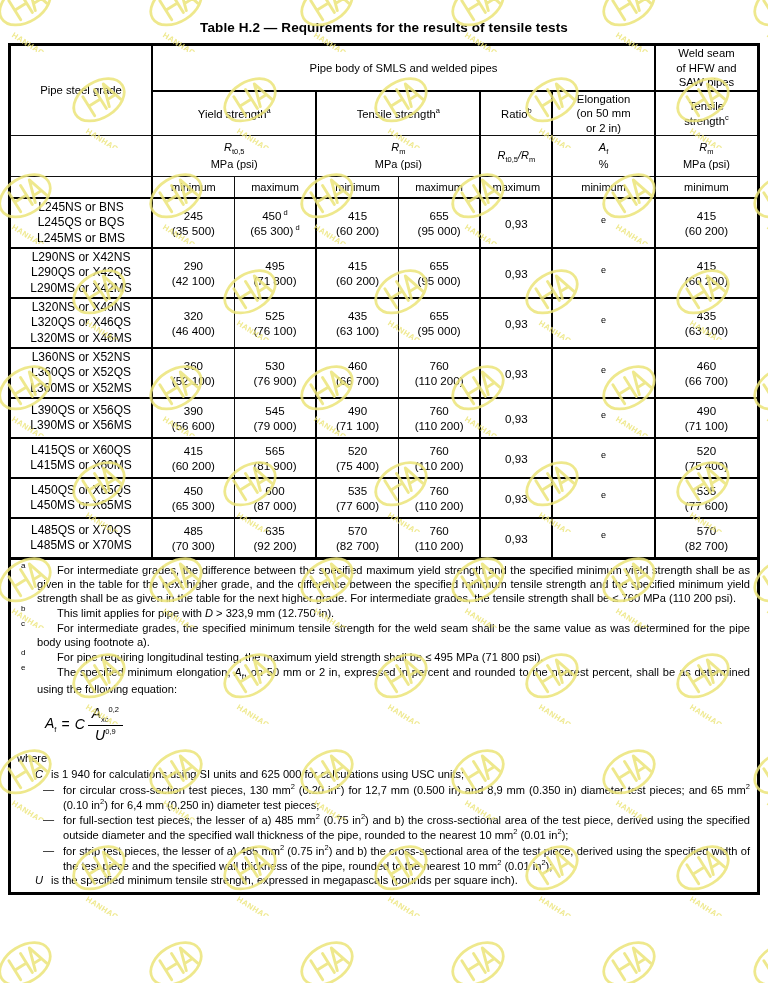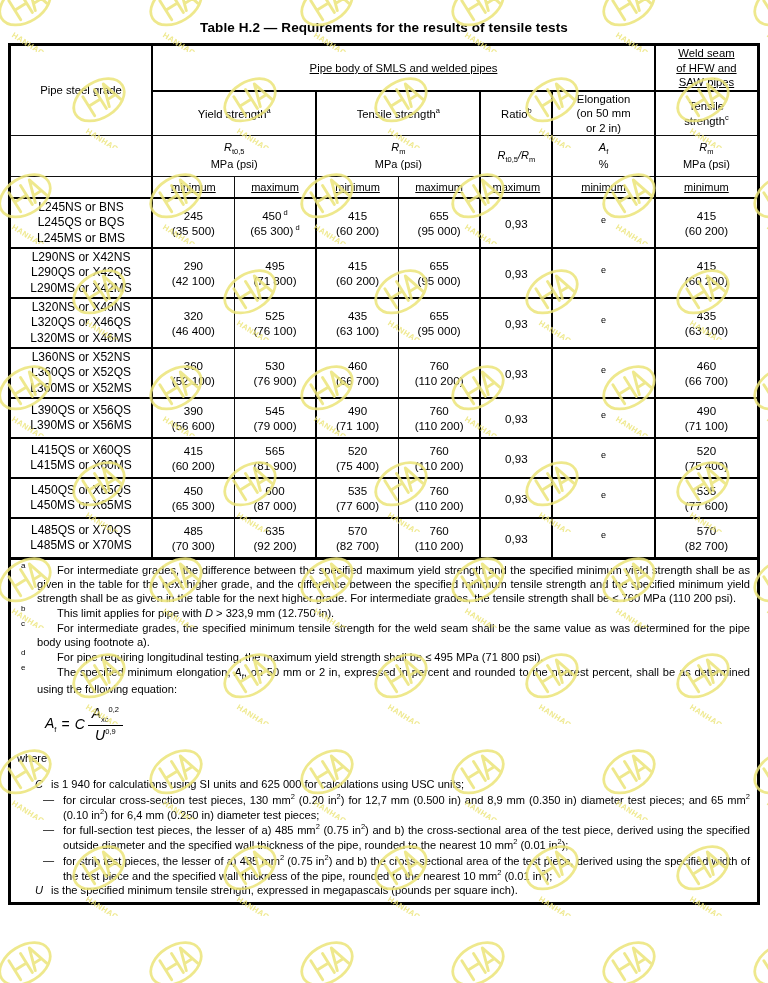--- a/index.html
+++ b/index.html
@@ -40,21 +40,21 @@
   table.tbl td,table.tbl th{
     border:1px solid #111;
     padding:0;
     vertical-align:middle;
     text-align:center;
     font-weight:normal;
   }
   .tbl .ob-t{border-top:3px solid #000;}
   .tbl .ob-l{border-left:3px solid #000;}
   .tbl .ob-r{border-right:3px solid #000;}
-  .hdr-b{border-bottom:2px solid #000 !important;text-decoration:underline;}
+  .hdr-b{border-bottom:2px solid #000 !important;}
   .hdr-r{border-right:2px solid #000 !important;}
   .rowsep{border-top:2px solid #000 !important;}
 
   .bold{font-weight:bold;}
   .sub{font-size:11px;line-height:1.3;}
   .mm{font-style:italic;}
   sup{font-size:7.5px;vertical-align:super;font-style:normal;font-weight:normal;}
   sub{font-size:7.5px;vertical-align:sub;font-style:normal;}
 
   .gradecell{
@@ -84,21 +84,21 @@
   .note{position:relative;padding-left:20px;margin-top:1px;}
   .note .mk{position:absolute;left:4px;top:-2px;font-size:8px;}
   .note .fi{text-indent:20px;display:block;}
 
   .eqwrap{margin:9px 0 4px 0;padding-left:28px;}
   .eq{display:inline-flex;align-items:center;font-size:14px;font-style:italic;}
   .eq .fr{display:inline-flex;flex-direction:column;align-items:center;margin-left:3px;}
   .eq .fr .nu{border-bottom:1.3px solid #000;padding:0 4px 1px 4px;}
   .eq .fr .de{padding:1px 4px 0 4px;}
 
-  .where{margin:6px 0 12px 0;font-size:11.1px;}
+  .where{margin:6px 0 2px 0;font-size:11.1px;}
   .deflist{margin:0;}
   .defrow{display:flex;margin-top:1px;}
   .defrow .sym{width:34px;flex:0 0 34px;text-align:left;padding-left:18px;font-style:italic;box-sizing:border-box;}
   .defrow .txt{flex:1;text-align:justify;}
   .dash{display:flex;margin-top:1px;padding-left:26px;}
   .dash .d{width:20px;flex:0 0 20px;}
   .dash .dt{flex:1;text-align:justify;}
 </style>
 </head>
 <body>

